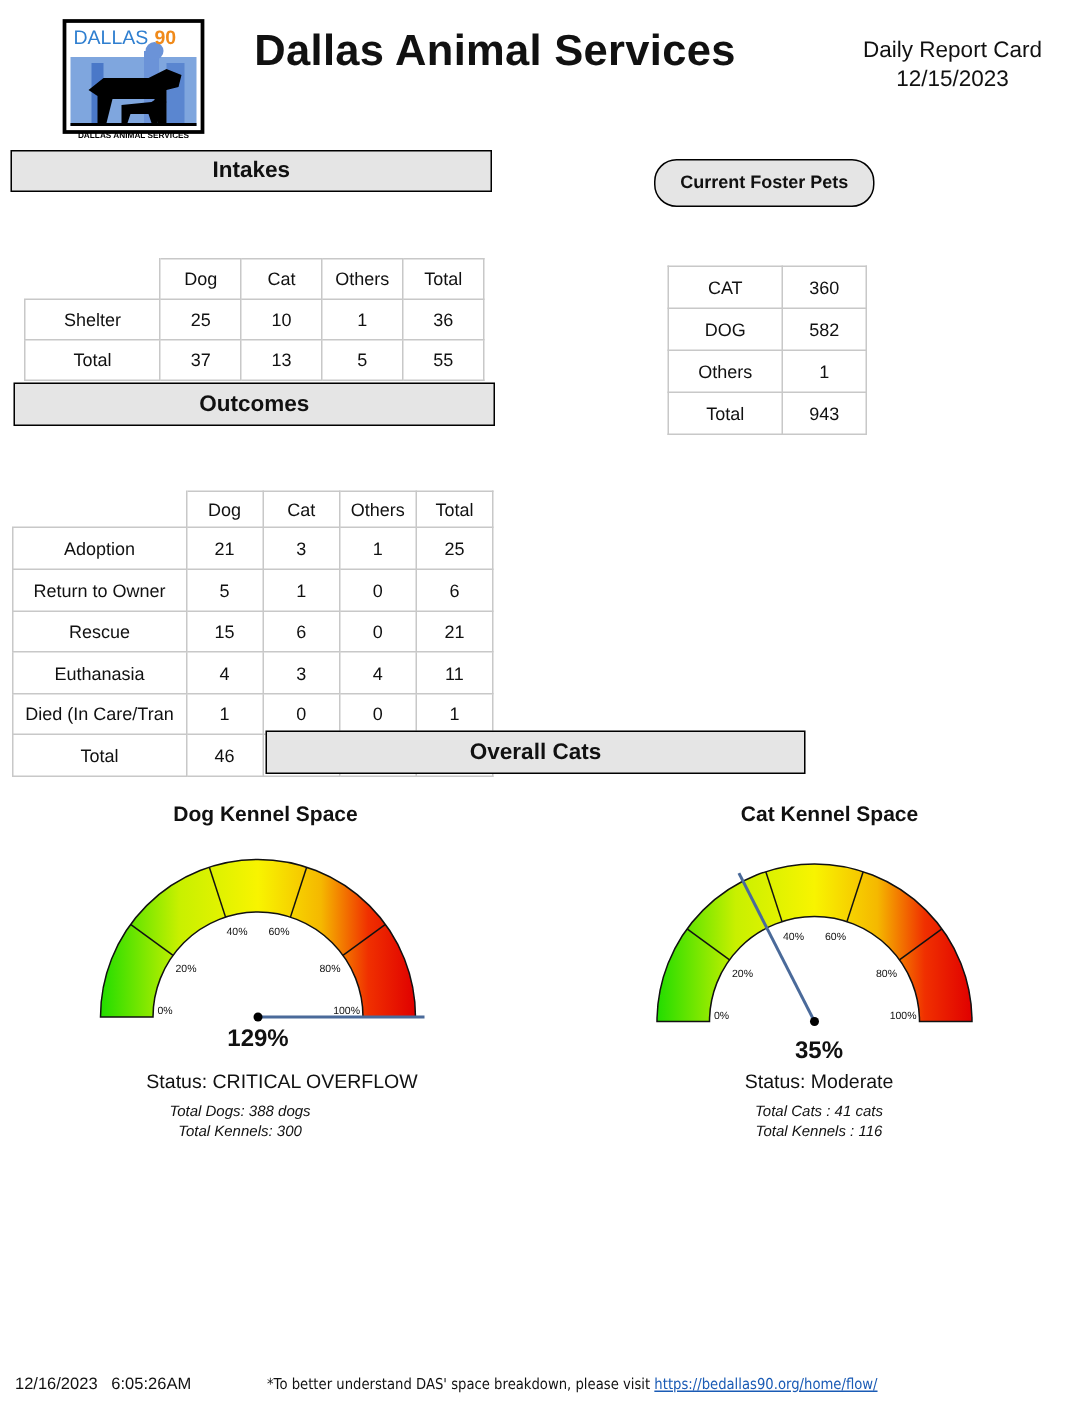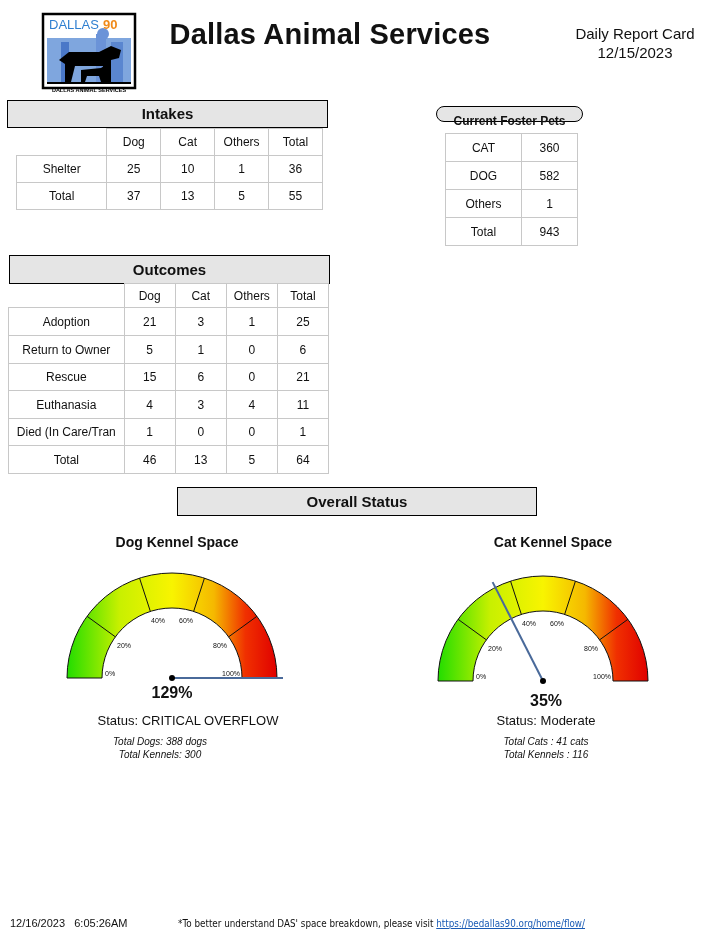--- a/index.html
+++ b/index.html
@@ -2,21 +2,21 @@
 <html><head>
 <meta charset="utf-8">
 <style>
   html, body { margin:0; padding:0; background:#fff; }
   body { width:717px; height:937px; position:relative; font-family:"Liberation Sans", sans-serif; color:#111; overflow:hidden; }
   .abs { position:absolute; }
   .logo { left:14px; top:12px; width:96px; height:80px;margin-left:27px; }
   .title { left:120px; top:18px; width:420px; text-align:center; font-size:29px; font-weight:bold; letter-spacing:0.2px; }
   .report { left:560px; top:24px; width:150px; text-align:center; font-size:15px; line-height:19px; }
   .boxhead { border:1.5px solid #000; background:#e5e5e5; text-align:center; font-weight:bold; box-sizing:border-box; }
-  table.grid { border-collapse:collapse; position:absolute; font-size:12px; }
+  table.grid { border-collapse:collapse; position:absolute; font-size:12px;margin-top:44px; }
   table.grid td { border:1px solid #c8c8c8; text-align:center; padding:0; }
   table.grid tr.hdr td.blank { border-top:none; border-left:none; }
   .gauge-title { font-weight:bold; font-size:14px; text-align:center; }
   .pct { font-weight:bold; font-size:16px; text-align:center; }
   .status { font-size:13px; text-align:center; }
   .meta { font-size:10px; font-style:italic; text-align:center; line-height:13px; }
   .footer-ts { left:10px; top:917px; font-size:11px; }
   .footer-note { left:178px; top:918px; font-size:10px; font-family:"DejaVu Sans", sans-serif; transform:scaleX(0.88); transform-origin:left; }
   .footer-note a { color:#1a5bb5; text-decoration:underline; }
   svg text { font-family:"Liberation Sans", sans-serif; }
@@ -67,21 +67,21 @@
   <tr style="height:27px;">
     <td>Total</td>
     <td>37</td>
     <td>13</td>
     <td>5</td>
     <td>55</td>
   </tr>
 </tbody>
   </table>
 
-<div class="abs boxhead" style="left:436px;top:106px;width:147px;height:16px;line-height:28px;font-size:12px;border-radius:15px;">Current Foster Pets</div>
+<div class="abs boxhead" style="left:436px;top:106px;width:147px;height:32px;line-height:28px;font-size:12px;border-radius:15px;">Current Foster Pets</div>
 <table class="grid" style="left:445px;top:133px;width:133px;">
   <tbody>
       <tr style="height:28px;">
     <td style="width:75px;">CAT</td>
     <td>360</td>
   </tr>
   <tr style="height:28px;">
     <td>DOG</td>
     <td>582</td>
   </tr>
@@ -144,21 +144,21 @@
   <tr style="height:28px;">
     <td>Total</td>
     <td>46</td>
     <td>13</td>
     <td>5</td>
     <td>64</td>
   </tr>
 </tbody>
   </table>
 
-<div class="abs boxhead" style="left:177px;top:487px;width:360px;height:29px;line-height:27px;font-size:15px;">Overall Status</div>
+<div class="abs boxhead" style="left:177px;top:487px;width:360px;height:29px;line-height:27px;font-size:15px;">Overall Cats</div>
 
 <div class="abs gauge-title" style="left:77px;top:534px;width:200px;">Dog Kennel Space</div>
 <svg class="abs" style="left:60px;top:565px;" width="230" height="125" viewBox="0 0 230 125">
   <defs>
     <linearGradient id="gg" x1="0" x2="1" y1="0" y2="0">
       <stop offset="0" stop-color="#22dd00"></stop>
       <stop offset="0.25" stop-color="#c8f000"></stop>
       <stop offset="0.5" stop-color="#f8f400"></stop>
       <stop offset="0.7" stop-color="#f5b800"></stop>
       <stop offset="0.85" stop-color="#f03000"></stop>

